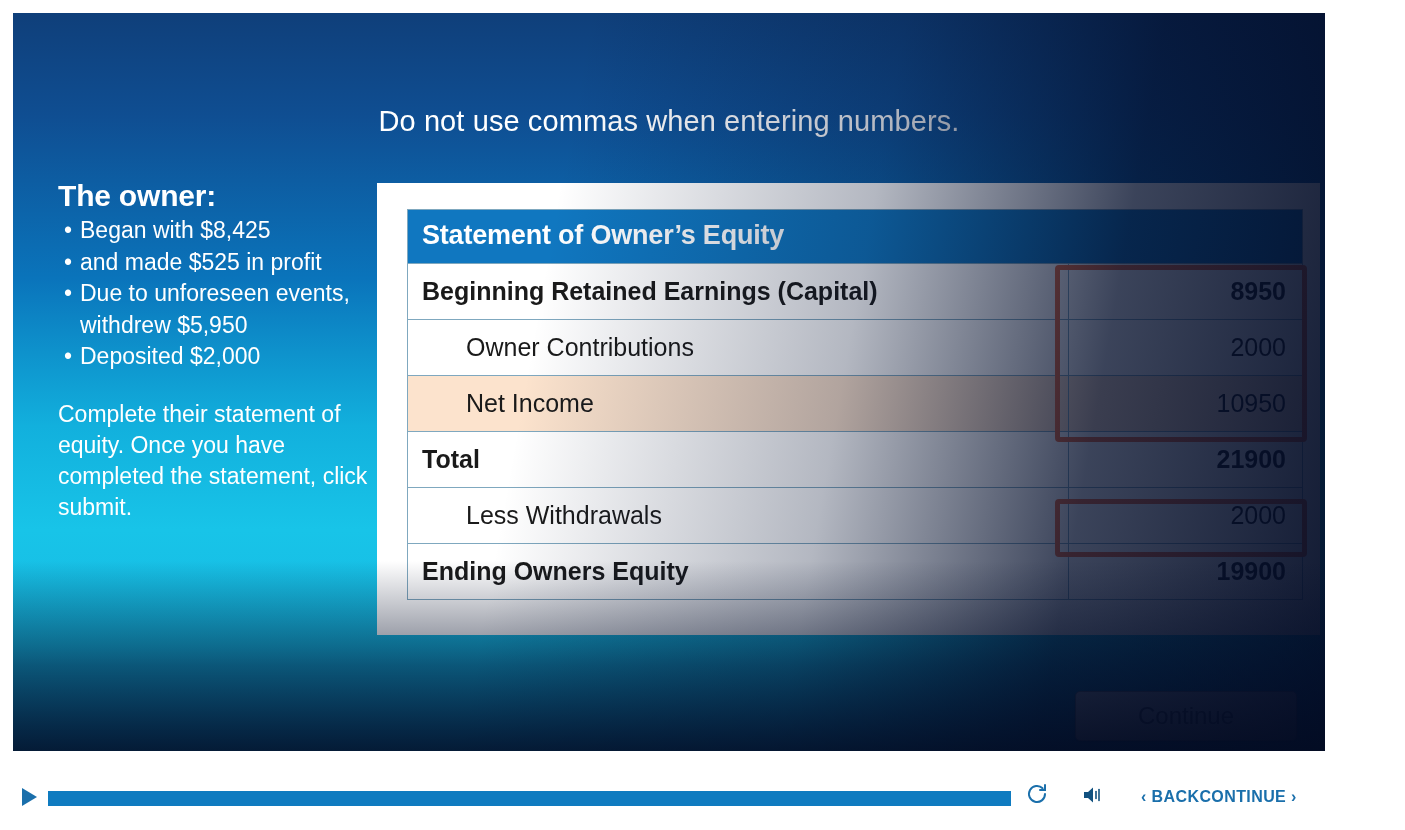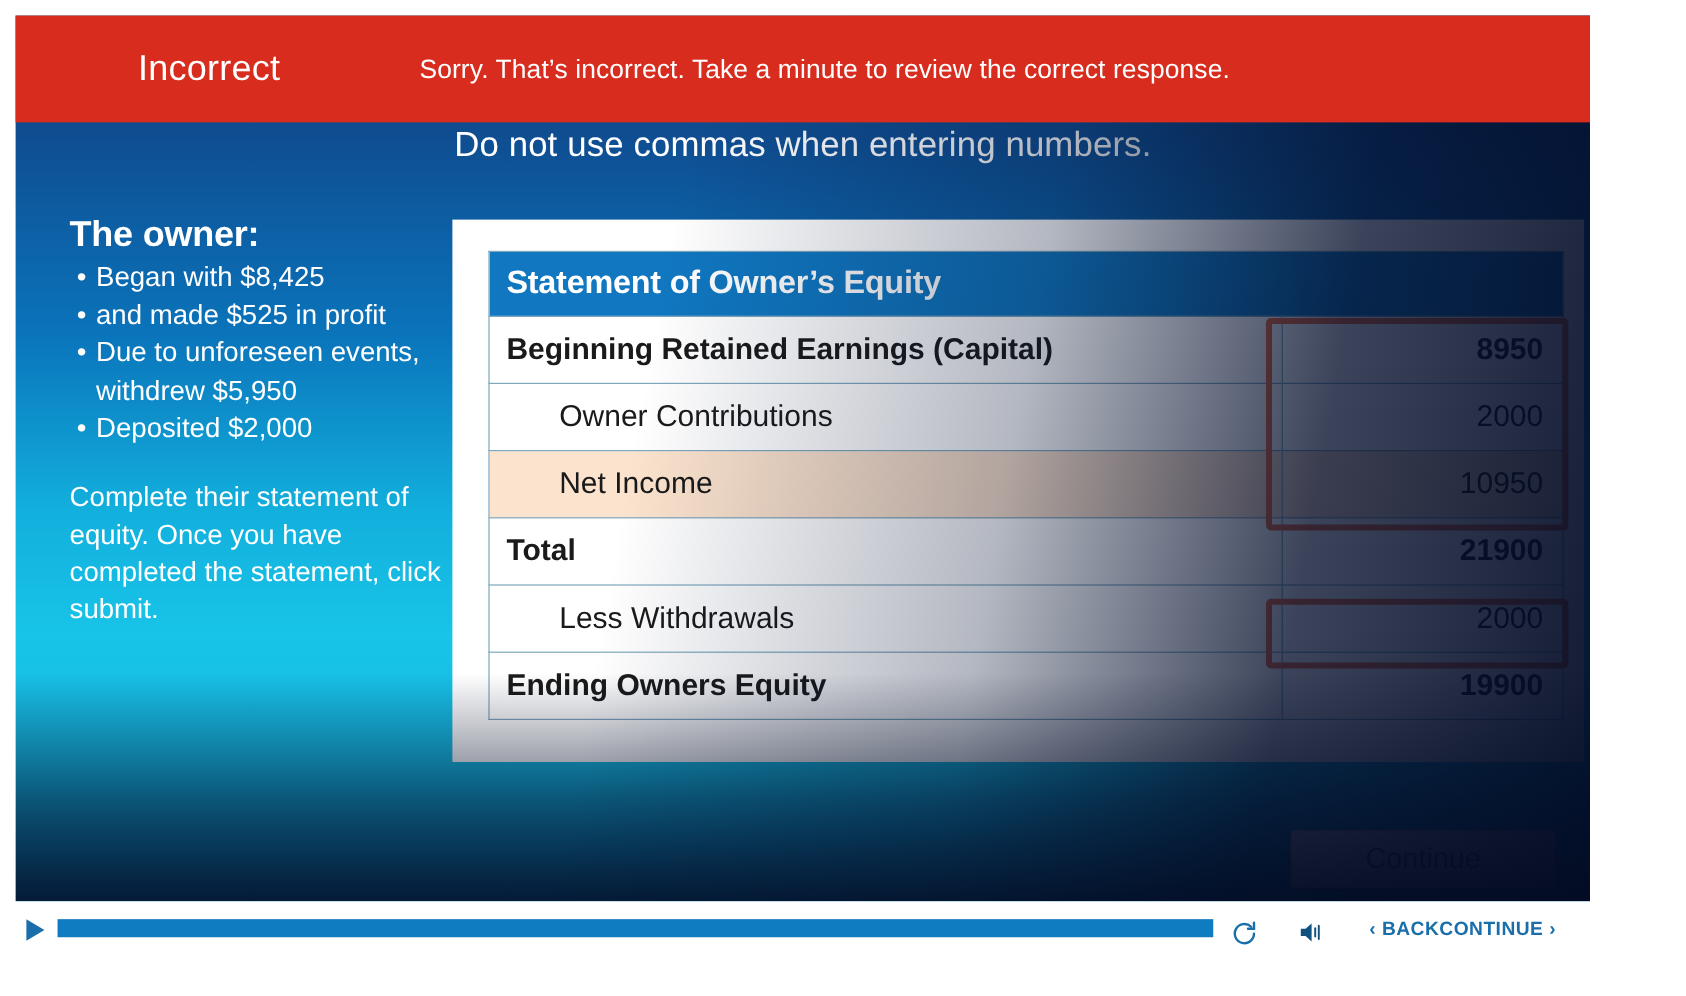--- a/index.html
+++ b/index.html
@@ -209,21 +209,21 @@
   }
 
   
   .playbar {
     position: absolute;
     left: 0;
     top: 766px;
     width: 1405px;
     height: 40px;
     display: flex;
-    align-items: flex-start;
+    align-items: flex-end;
     background: #ffffff;
   }
   .play-icon {
     margin-left: 22px;
     width: 0; height: 0;
     border-left: 15px solid #1a6fab;
     border-top: 9px solid transparent;
     border-bottom: 9px solid transparent;
     cursor: pointer;
   }
@@ -338,24 +338,20 @@
 
     <div class="hl-box" id="hl-box-top"></div>
     <div class="hl-box" id="hl-box-lower"></div>
 
     <button class="continue-btn">Continue</button>
 
     <div id="slide-shade"></div>
     <div id="slide-shade-b"></div>
   </div>
 
-  <div class="banner">
-    <span class="banner-title">Incorrect</span>
-    <span class="banner-msg">Sorry. That’s incorrect. Take a minute to review the correct response.</span>
-  </div>
 
   <div class="playbar">
 
     <div class="play-icon"></div>
 
     <div class="progress-track">
       <div class="progress-fill"></div>
     </div>
 
     <span class="replay-icon">

